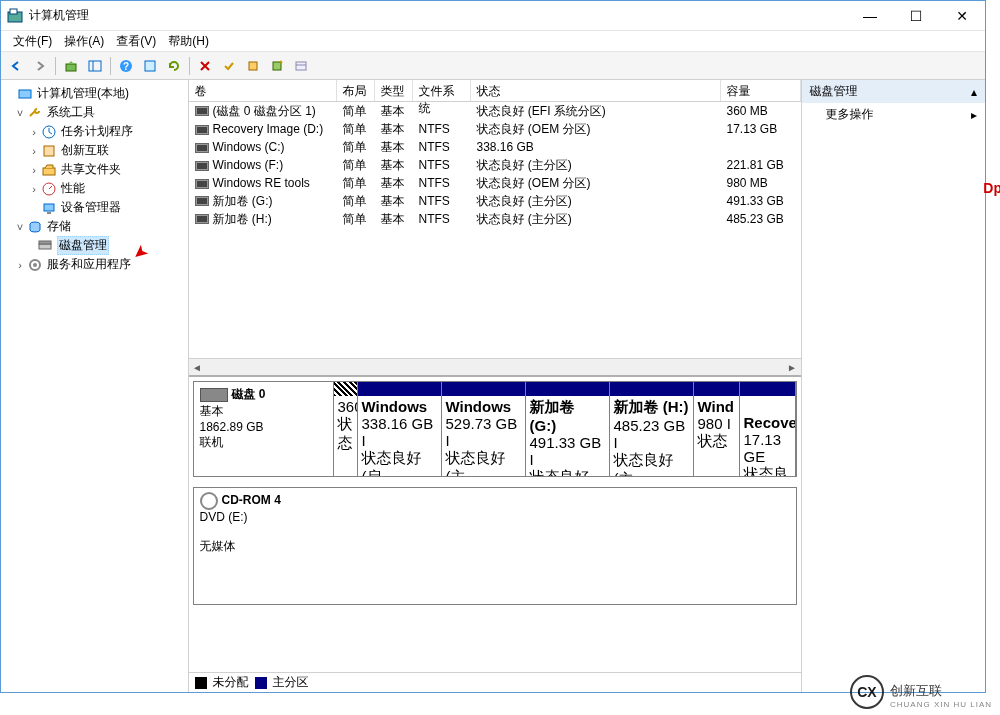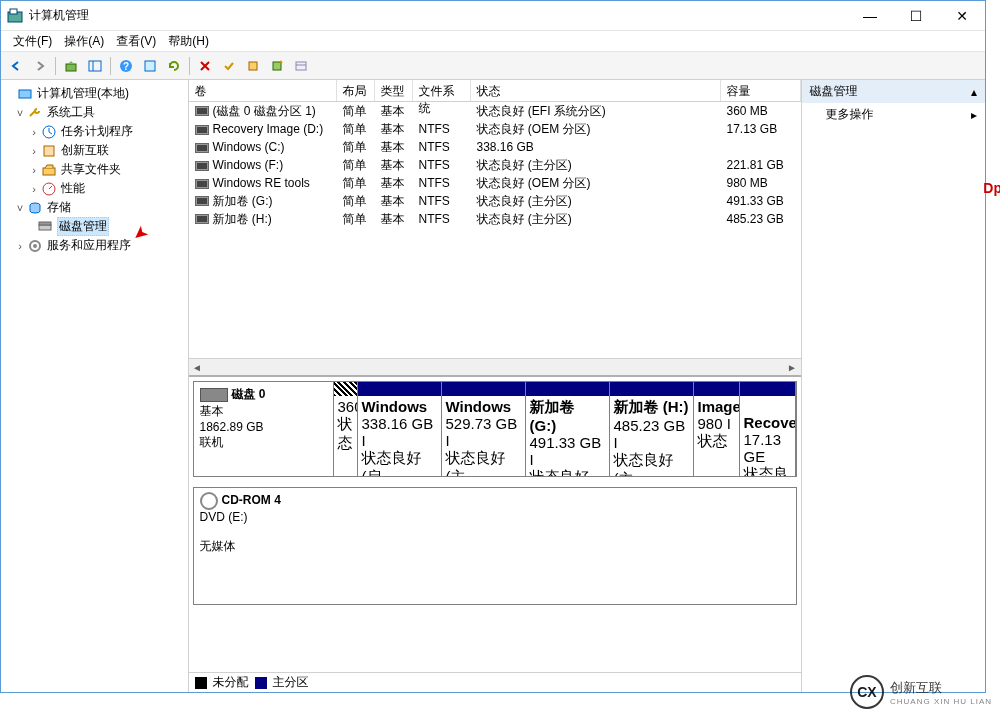--- a/index.html
+++ b/index.html
@@ -42,21 +42,21 @@
 .partition.unalloc .phdr { background: repeating-linear-gradient(45deg, #000, #000 2px, #fff 2px, #fff 4px); }
 .partition .pbody { flex: 1; padding: 2px 4px; font-size: 15px; overflow: hidden; }
 .legend { height: 20px; display: flex; align-items: center; gap: 6px; padding: 0 6px; font-size: 12px; border-top: 1px solid #d0d0d0; }
 .legend .sw { width: 12px; height: 12px; display: inline-block; }
 .actions { width: 186px; }
 .actions .ahdr { background: #f0f0f0; border-bottom: 1px solid #d0d0d0; padding: 4px 8px; font-size: 12px; font-weight: bold; }
 .actions .arow { padding: 3px 8px; font-size: 12px; display: flex; align-items: center; justify-content: space-between; }
 .actions .arow.hl { background: #e4eef9; }
 .arrow-anno { position: absolute; left: 130px; top: 6px; color: #d00; font-size: 18px; transform: rotate(140deg); pointer-events: none; }
 .arrow-anno::before { content: "➤"; }
-.watermark { position: absolute; right: 8px; bottom: 6px; display: flex; align-items: center; gap: 6px; opacity: 0.9; }
+.watermark { position: absolute; right: 8px; bottom: 6px; display: flex; align-items: flex-end; gap: 6px; opacity: 0.9; }
 .watermark .cx { width: 34px; height: 34px; border: 2px solid #222; border-radius: 50%; display: flex; align-items: center; justify-content: center; font-weight: bold; font-size: 14px; }
 .watermark .txt { font-size: 13px; color: #222; }
 .watermark .sub { font-size: 8px; color: #777; letter-spacing: 1px; }
 .truncx { position: absolute; right: -2px; top: 180px; font-size: 14px; font-weight: bold; color: #c00; }
 </style>
 </head>
 <body>
 
 <div class="window">
 
@@ -205,20 +205,30 @@
         </div>
       <div class="tree-item" style="padding-left:24px">
           <span class="tw">›</span>
           <span class="ticon">
             <svg width="16" height="16">
               <circle cx="8" cy="8" r="6" fill="#fff" stroke="#c33"></circle>
               <path d="M8 8 L11 5" stroke="#c33"></path>
             </svg>
           </span>
           <span class="tlabel">性能</span>
+        </div>
+      <div class="tree-item" style="padding-left:24px">
+          <span class="tw"></span>
+          <span class="ticon">
+            <svg width="16" height="16">
+              <rect x="3" y="4" width="10" height="7" fill="#8cf" stroke="#06c"></rect>
+              <rect x="6" y="12" width="4" height="2" fill="#888"></rect>
+            </svg>
+          </span>
+          <span class="tlabel">设备管理器</span>
         </div>
       <div class="tree-item" style="padding-left:10px">
           <span class="tw">˅</span>
           <span class="ticon">
             <svg width="16" height="16">
               <ellipse cx="8" cy="5" rx="5" ry="2" fill="#9cf" stroke="#06c"></ellipse>
               <path d="M3 5 L3 11 A5 2 0 0 0 13 11 L13 5" fill="#9cf" stroke="#06c"></path>
             </svg>
           </span>
           <span class="tlabel">存储</span>
@@ -344,21 +354,21 @@
               <div class="partition" style="width: 84px;">
                 <div class="phdr"></div>
                 <div class="pbody"><b>新加卷 (G:)</b><br>491.33 GB I<br>状态良好 (主</div>
               </div>
               <div class="partition" style="width: 84px;">
                 <div class="phdr"></div>
                 <div class="pbody"><b>新加卷 (H:)</b><br>485.23 GB I<br>状态良好 (主</div>
               </div>
               <div class="partition" style="width: 46px;">
                 <div class="phdr"></div>
-                <div class="pbody"><b>Image</b><br>980 I<br>状态</div>
+                <div class="pbody"><b>Wind</b><br>980 I<br>状态</div>
               </div>
               <div class="partition" style="width: 56px; gap: 16px;">
                 <div class="phdr"></div>
                 <div class="pbody"><b>Recover</b><br>17.13 GE<br>状态良好</div>
               </div>
             </div>
         </div>
 
         <div class="diskrow" style="height:118px">
           <div class="diskinfo" style="border-right:none">

